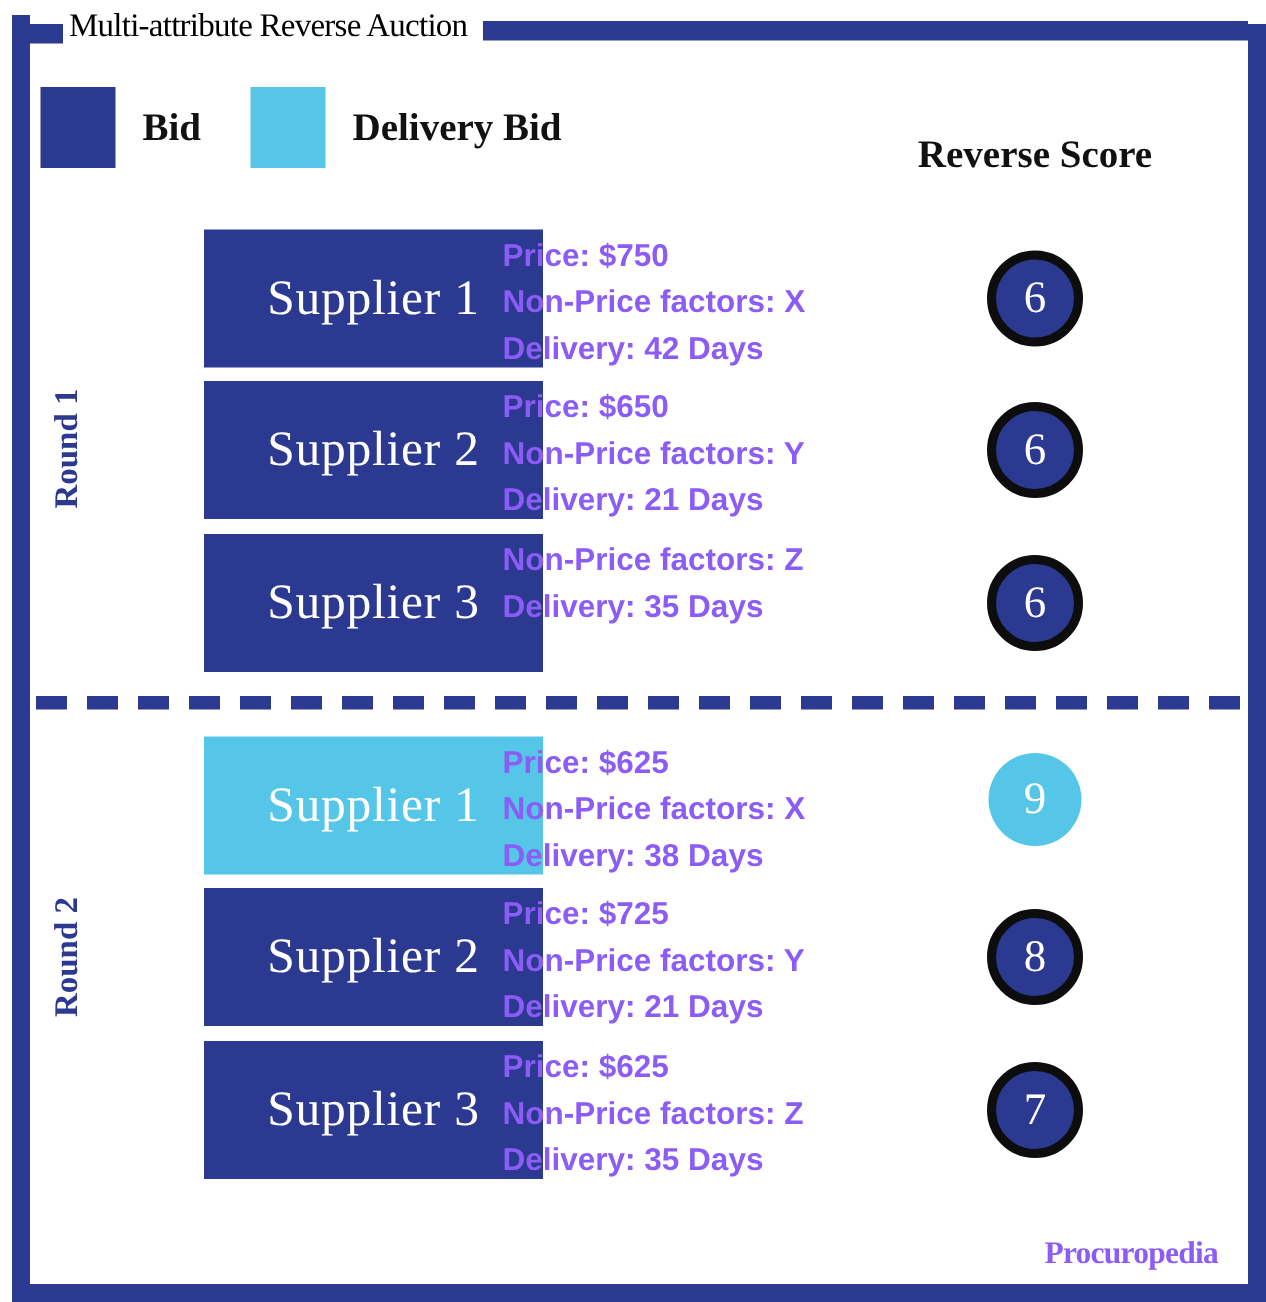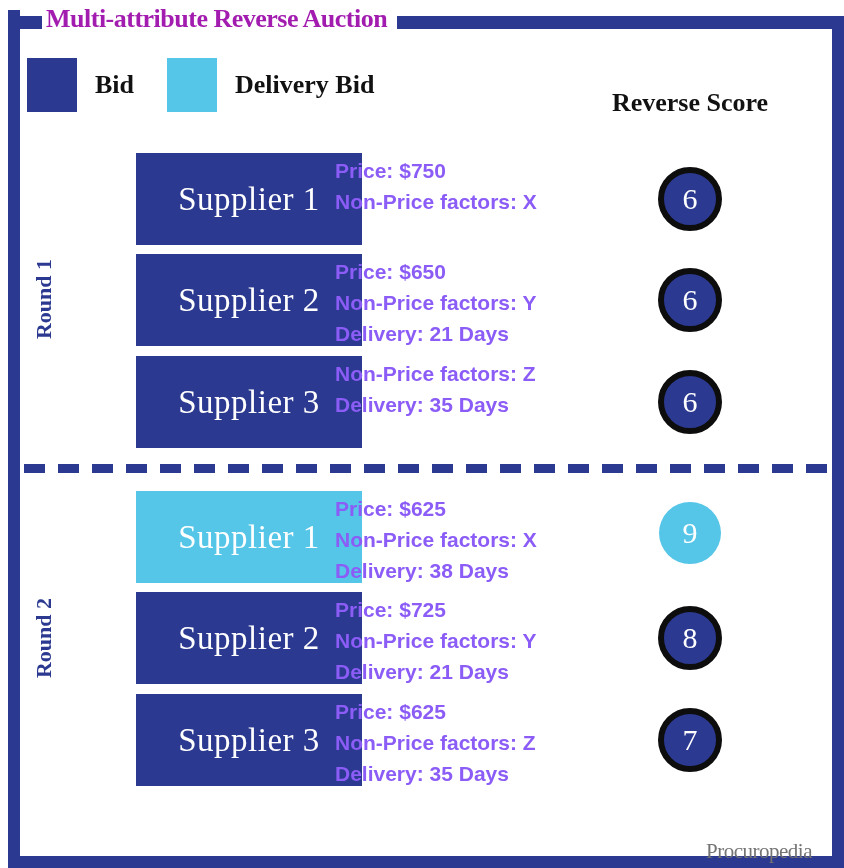--- a/index.html
+++ b/index.html
@@ -12,21 +12,21 @@
   }
   
   .bar{position:absolute;background:#2B3990;}
   #left-bar{left:8px;top:10px;width:12px;height:858px;}
   #right-bar{right:0;top:16px;width:12px;height:852px;}
   #bottom-bar{left:8px;top:856px;width:836px;height:12px;}
   #title-stub{left:20px;top:16px;width:22px;height:13px;}
   
   #title-row{position:absolute;left:46px;right:12px;top:4px;display:flex;align-items:center;}
   #page-title{
-    color:#a21caf;font-size:26px;font-weight:bold;white-space:nowrap;
+    color:#000000;font-size:22px;font-weight:normal;white-space:nowrap;
     letter-spacing:-0.5px;
   }
   #title-rule{flex:1;height:13px;background:#2B3990;margin-left:10px;margin-top:6px;}
   
   .legend-swatch{position:absolute;width:50px;height:54px;}
   #legend-swatch-bid{left:27px;top:58px;background:#2B3990;}
   #legend-swatch-winning{left:167px;top:58px;background:#55C5E8;}
   .legend-label{
     position:absolute;color:#111111;font-size:26px;font-weight:bold;
     white-space:nowrap;
@@ -70,21 +70,21 @@
   }
   .score-circle span{color:#ffffff;font-size:30px;}
   
   #round-divider{
     position:absolute;left:24px;top:464px;width:808px;height:9px;
     background:repeating-linear-gradient(90deg,#2B3990 0 21px,transparent 21px 34px);
   }
   
   #brand{
     position:absolute;top:823px;right:32px;
-    color:#737373;font-size:21px;font-weight:normal;letter-spacing:-0.5px;margin-top:16px;
+    color:#8b5cf6;font-size:21px;font-weight:bold;letter-spacing:-0.5px;
   }
 </style>
 </head>
 <body>
 
 <div id="page">
 
   <div class="bar" id="left-bar"></div>
   <div class="bar" id="right-bar"></div>
   <div class="bar" id="bottom-bar"></div>
@@ -105,20 +105,21 @@
   <div class="round-label" id="round-1-label">Round 1</div>
   <div class="round-label" id="round-2-label">Round 2</div>
 
   <div class="bid-row" style="top:153px">
     <div class="supplier-box">
       <span>Supplier 1</span>
     </div>
     <div class="bid-details">
       <div>Price: $750</div>
       <div>Non-Price factors: X</div>
+      <div>Delivery: 42 Days</div>
     </div>
     <div class="score-circle">
       <span>6</span>
     </div>
   </div>
 
   <div class="bid-row" style="top:254px">
     <div class="supplier-box">
       <span>Supplier 2</span>
     </div>

